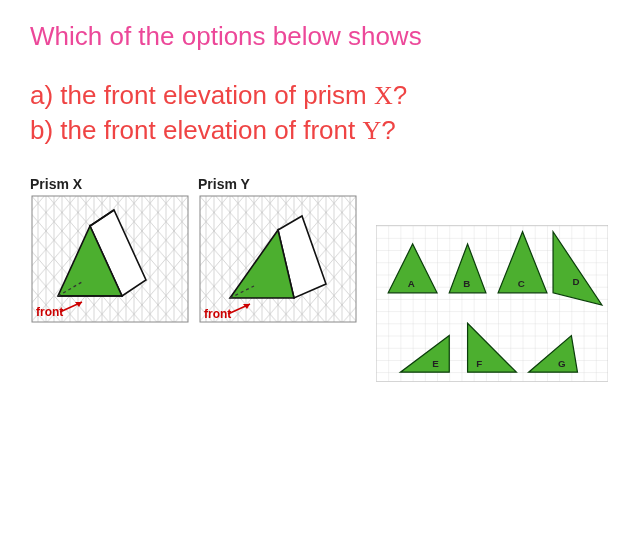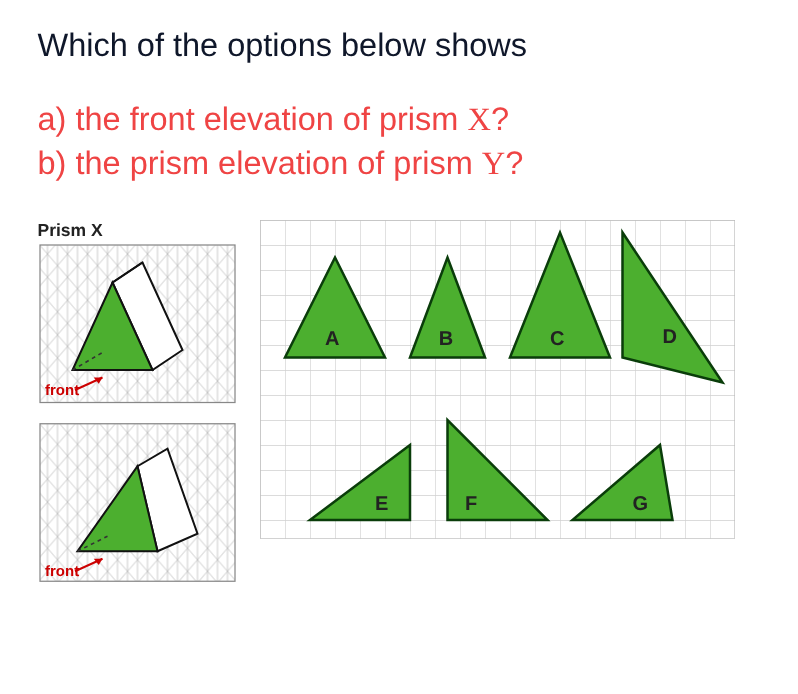--- a/index.html
+++ b/index.html
@@ -6,41 +6,41 @@
     margin: 0;
     padding: 20px 30px;
     font-family: Arial, Helvetica, sans-serif;
     color: #333;
     width: 638px;
     box-sizing: border-box;
     background: #fff;
   }
   .heading {
     font-size: 26px;
-    color: #0f172a;
+    color: #ec4899;
     margin-bottom: 24px;
     line-height: 1.3;
   }
   .sub {
     font-size: 26px;
     color: #ef4444;
     line-height: 1.35;
   }
   .sub .math {
     font-family: "Times New Roman", serif;
   }
   .figs {
     display: flex;
     gap: 18px;
     margin-top: 28px;
     align-items: flex-start;
   }
   .prisms {
     display: flex;
-    flex-direction: column;
+    flex-direction: row;
     gap: 8px;
   }
   .p-label {
     font-size: 14px;
     font-weight: bold;
     color: #222;
     margin-bottom: 2px;
   }
   .front-label {
     fill: #c00;
@@ -57,21 +57,21 @@
 </style>
 </head>
 <body>
 
 <div class="heading">Which of the options below shows</div>
 
 <div class="sub">
   <span>a) the front elevation of prism </span><span class="math">X</span><span>?</span>
 </div>
 <div class="sub">
-  <span>b) the prism elevation of prism </span><span class="math">Y</span><span>?</span>
+  <span>b) the front elevation of front </span><span class="math">Y</span><span>?</span>
 </div>
 
 <div class="figs">
 
   <div class="prisms">
 
     <div>
       <div class="p-label">Prism X</div>
       <svg width="160" height="130" viewBox="0 0 160 130">
 
@@ -100,20 +100,21 @@
 
         <g>
           <line x1="30" y1="118" x2="52" y2="108" stroke="#c00" stroke-width="1.6"></line>
           <polygon points="52,108 45,108 49,113" fill="#c00"></polygon>
         </g>
         <text x="6" y="122" class="front-label">front</text>
       </svg>
     </div>
 
     <div>
+      <div class="p-label">Prism Y</div>
       <svg width="160" height="130" viewBox="0 0 160 130">
         <rect x="2" y="2" width="156" height="126" fill="url(#isoGrid)" stroke="#888" stroke-width="1"></rect>
 
         <g stroke="#333" stroke-width="1.3" fill="none" stroke-dasharray="3 3">
           <line x1="104" y1="22" x2="104" y2="76"></line>
           <line x1="104" y1="76" x2="56" y2="92"></line>
           <line x1="104" y1="76" x2="128" y2="90"></line>
         </g>
 
         <polygon points="80,36 104,22 128,90 96,104" fill="#fff" stroke="#111" stroke-width="1.6"></polygon>

